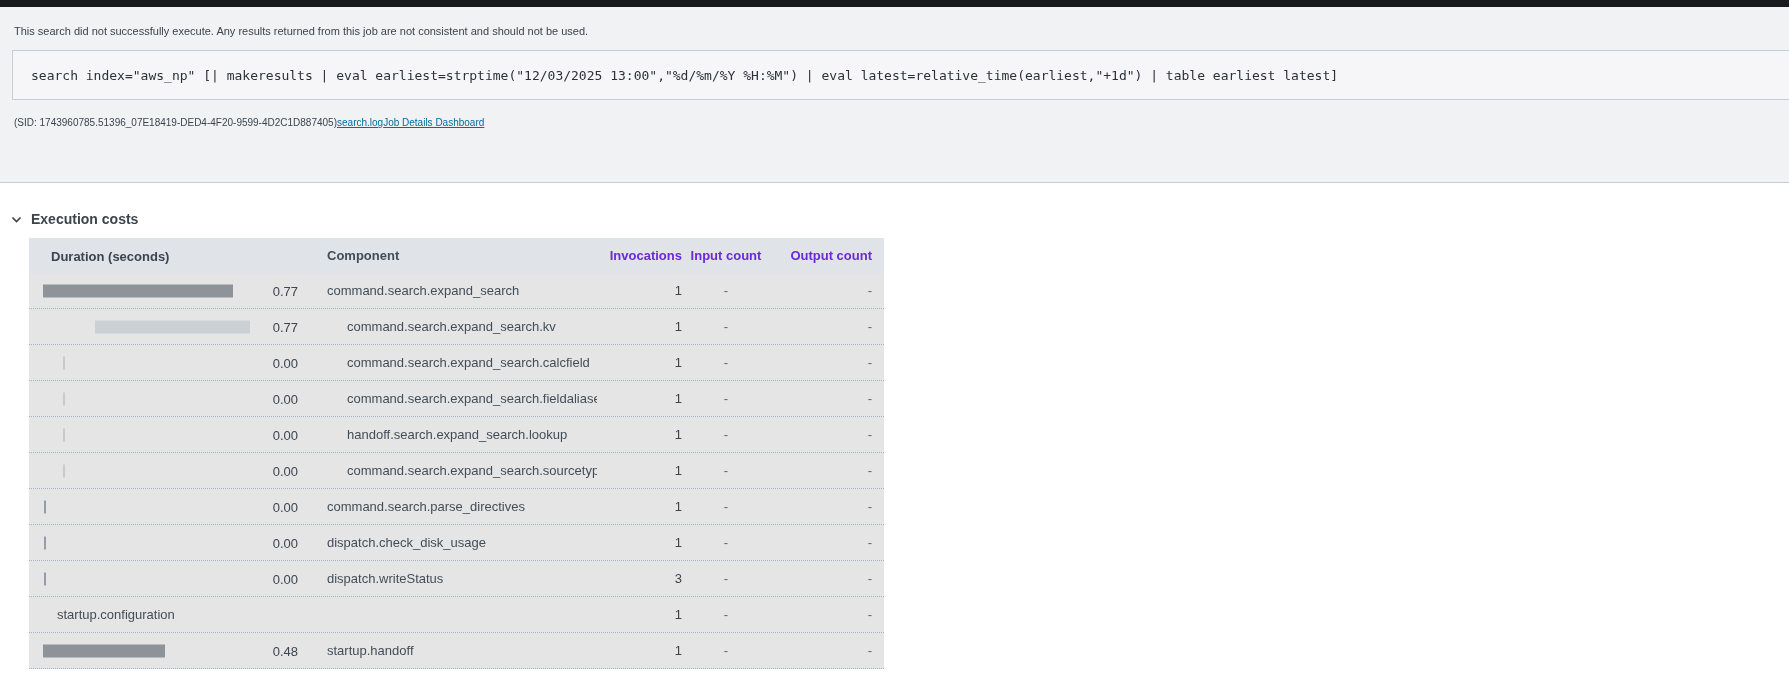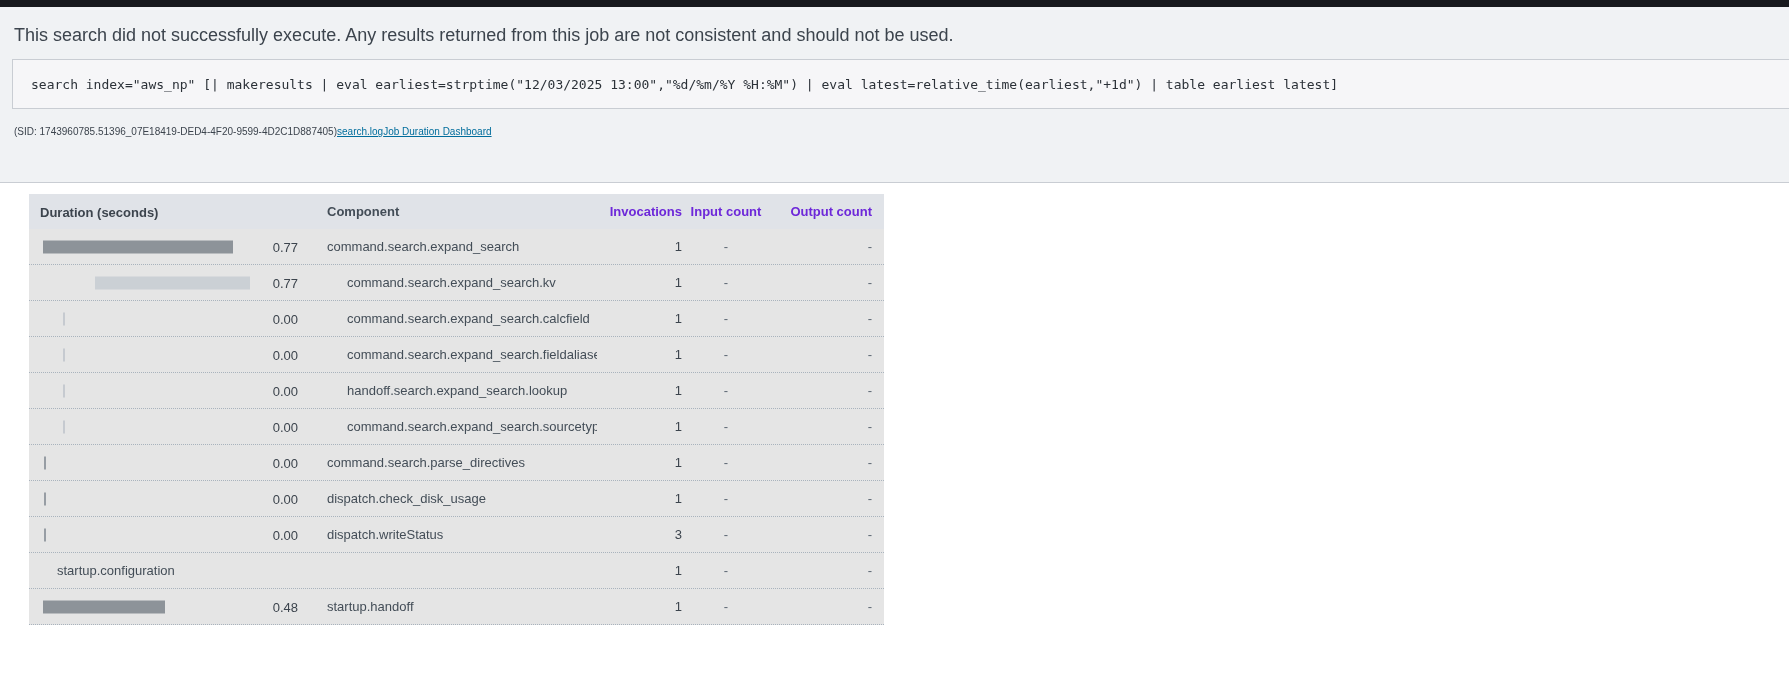--- a/index.html
+++ b/index.html
@@ -2,42 +2,42 @@
 <html><head>
 <meta charset="utf-8">
 <style>
   * { margin:0; padding:0; box-sizing:border-box; }
   html,body { width:1789px; height:699px; background:#ffffff;
               font-family:"Liberation Sans", sans-serif; overflow:hidden; }
 
   .topbar { height:7px; background:#17191d; width:100%; }
 
   .top-section { background:#f0f2f4; border-bottom:1px solid #c9cdd3; height:176px; }
-  .notice-message { padding:18px 0 0 14px; font-size:18px; color:#3c444d; }
+  .notice-message { padding:18px 0 0 14px; font-size:11px; color:#3c444d; }
   .query-box { margin:13px 0 0 12px; width:calc(100% - 12px); height:50px;
                background:#f6f6f8; border:1px solid #c9cdd3; border-right:none;
                display:flex; align-items:center; padding-left:18px; }
   .query-text { font-family:"DejaVu Sans Mono", monospace; font-size:13px; color:#2b3138;
                 white-space:pre; }
   .sid-row { margin:17px 0 0 14px; font-size:10px; color:#3c444d; display:flex; align-items:center; }
   .sid-row a { color:#006d9c; text-decoration:underline; margin-left:0; cursor:pointer;text-align:center; }
 
   .content { background:#ffffff; }
   .section-header { margin:28px 0 0 10px; display:flex; align-items:center; gap:8px; }
   .chev { display:inline-flex; width:13px; height:13px; align-items:center; justify-content:center; cursor:pointer; }
   .section-title { font-size:14px; font-weight:bold; color:#3c444d; }
 
   .cost-table { margin:11px 0 0 29px; width:855px; font-size:13px; color:#3c444d; }
   .thead { display:flex; align-items:center; height:35px; background:#e0e3e8;
            font-weight:bold; padding-right:12px; }
   .trow  { display:flex; align-items:center; height:36px; border-bottom:1px dotted #a9b3bd;
            padding-right:12px; background:#e5e5e5; }
   .col { flex:0 0 auto; }
   .dur  { width:270px; position:relative; text-align:right; height:100%; }
-  .dur .hlabel { position:absolute; left:11px; top:50%; transform:translateY(-50%); }
+  .dur .hlabel { position:absolute; left:22px; top:50%; transform:translateY(-50%); }
   .dur-val { position:absolute; right:1px; top:50%; transform:translateY(-50%); }
   .comp { flex:1 1 auto; padding-left:28px; color:#434d57; white-space:nowrap; overflow:hidden; }
   .comp.child { padding-left:48px; }
   .inv  { width:85px;  text-align:right; }
   .inp  { width:88px;  text-align:center; color:#5c6773; }
   .out  { width:102px; text-align:right; color:#5c6773; }
   .thead .inv, .thead .inp, .thead .out { color:#6d28d9; }
 
   .bar { position:absolute; top:50%; transform:translateY(-50%); height:13px; display:block; }
   .bar.dark  { background:#8d9399; }
@@ -51,25 +51,33 @@
 <div class="topbar"></div>
 
 <div class="top-section">
   <div class="notice-message">This search did not successfully execute. Any results returned from this job are not consistent and should not be used.</div>
   <div class="query-box">
     <span class="query-text">search index="aws_np" [| makeresults | eval earliest=strptime("12/03/2025 13:00","%d/%m/%Y %H:%M") | eval latest=relative_time(earliest,"+1d") | table earliest latest]</span>
   </div>
   <div class="sid-row">
     <span>(SID: 1743960785.51396_07E18419-DED4-4F20-9599-4D2C1D887405)</span>
     <a>search.log</a>
-    <a>Job Duration Dashboard</a>
+    <a>Job Details Dashboard</a>
   </div>
 </div>
 
 <div class="content">
+  <div class="section-header">
+    <span class="chev">
+      <svg width="13" height="13" viewBox="0 0 16 16">
+          <path d="M3 5.5 L8 10.5 L13 5.5" fill="none" stroke="#3c444d" stroke-width="2"></path>
+        </svg>
+    </span>
+    <span class="section-title">Execution costs</span>
+  </div>
 
   <div class="cost-table">
     <div class="thead">
       <div class="col dur">
         <span class="hlabel">Duration (seconds)</span>
       </div>
       <div class="col comp">Component</div>
       <div class="col inv">Invocations</div>
       <div class="col inp">Input count</div>
       <div class="col out">Output count</div>

